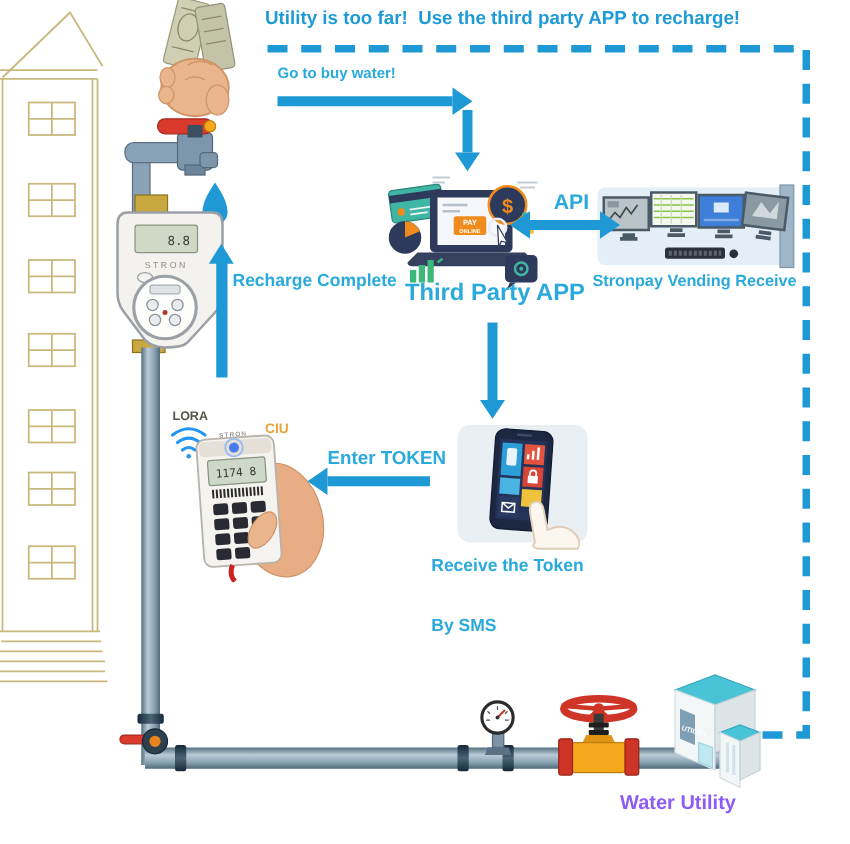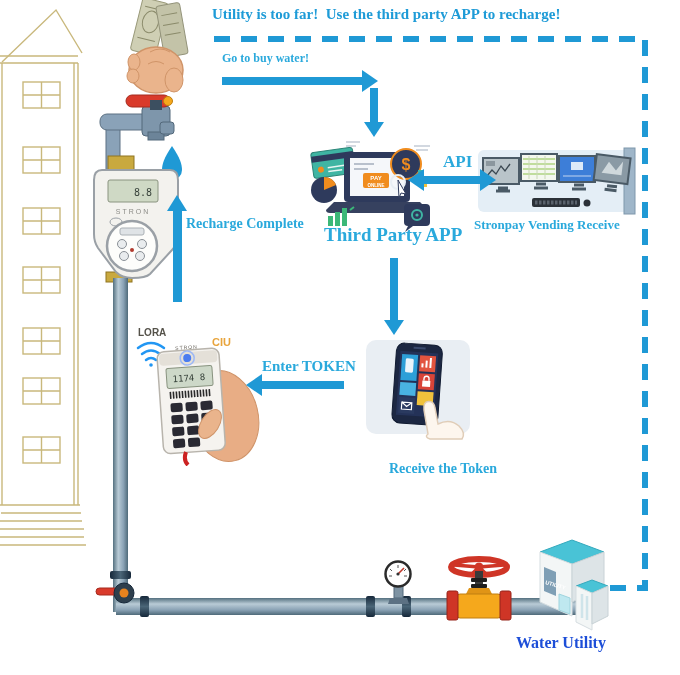--- a/index.html
+++ b/index.html
@@ -1,21 +1,21 @@
 <!DOCTYPE html>
 <html style="--flow-blue: #1f99d5; --label-cyan: #2aa9dc; --ciu-orange: #e8a43c; --valve-red: #d93a2b; --valve-yellow: #f5a81c; --pipe-gray: #8aa2b8; --building-outline: #c9b87c; --roof-cyan: #49c3d6;"><head>
 <meta charset="utf-8">
 <style>
   html,body{margin:0;padding:0;background:#fff;}
   #canvas{position:relative;width:680px;height:675px;background:#fff;overflow:hidden;
           font-family:"Liberation Sans",sans-serif;}
   svg{display:block;}
   .abs{position:absolute;}
   .lbl{position:absolute;font-weight:bold;color:var(--label-cyan,#2aa9dc);
-       font-family:Liberation Serif, serif;white-space:pre;line-height:1.15;}
+       font-family:Liberation Sans, sans-serif;white-space:pre;line-height:1.15;}
   .arrow-body{position:absolute;background:var(--flow-blue,#1f99d5);}
   .ah{position:absolute;width:0;height:0;border-style:solid;border-color:transparent;}
   .ah-right{border-width:11px 0 11px 16px;border-left-color:var(--flow-blue,#1f99d5);}
   .ah-left{border-width:11px 16px 11px 0;border-right-color:var(--flow-blue,#1f99d5);}
   .ah-down{border-width:15px 10px 0 10px;border-top-color:var(--flow-blue,#1f99d5);}
   .ah-up{border-width:0 10px 16px 10px;border-bottom-color:var(--flow-blue,#1f99d5);}
   .pipe-h{position:absolute;background:linear-gradient(to bottom,#54707f,#b9cbd6 35%,#8aa2b5 70%,#4f6a79);}
   .pipe-v{position:absolute;background:linear-gradient(to right,#54707f,#b9cbd6 35%,#8aa2b5 70%,#4f6a79);}
   .coupling{position:absolute;width:9px;height:21px;border-radius:2px;
             background:linear-gradient(to bottom,#16283a,#4a6577 50%,#16283a);}
@@ -322,18 +322,19 @@
     <div class="ah ah-up" style="left:167px;top:195px"></div>
   </div>
 
   <div class="lbl" style="left:212px;top:6px;font-size:15px;color:#1e9bd7">Utility is too far!  Use the third party APP to recharge!</div>
   <div class="lbl" style="left:222px;top:52px;font-size:12px">Go to buy water!</div>
   <div class="lbl" style="left:186px;top:216px;font-size:14px">Recharge Complete</div>
   <div class="lbl" style="left:324px;top:224px;font-size:19px">Third Party APP</div>
   <div class="lbl" style="left:443px;top:152px;font-size:17px">API</div>
   <div class="lbl" style="left:474px;top:218px;font-size:13px">Stronpay Vending Receive</div>
   <div class="lbl" style="left:262px;top:358px;font-size:15px">Enter TOKEN</div>
-  <div class="lbl" style="left:345px;top:429px;width:152px;text-align:right;font-size:14px">
+  <div class="lbl" style="left:345px;top:412px;width:152px;text-align:left;font-size:14px">
     <div>Receive the Token</div>
-  </div>
-  <div class="lbl" style="left:516px;top:634px;font-size:16px;color:#1d4ed8">Water Utility</div>
+    <div>By SMS</div>
+  </div>
+  <div class="lbl" style="left:496px;top:634px;font-size:16px;color:#8b5cf6">Water Utility</div>
 
 </div>
 
 </body></html>

